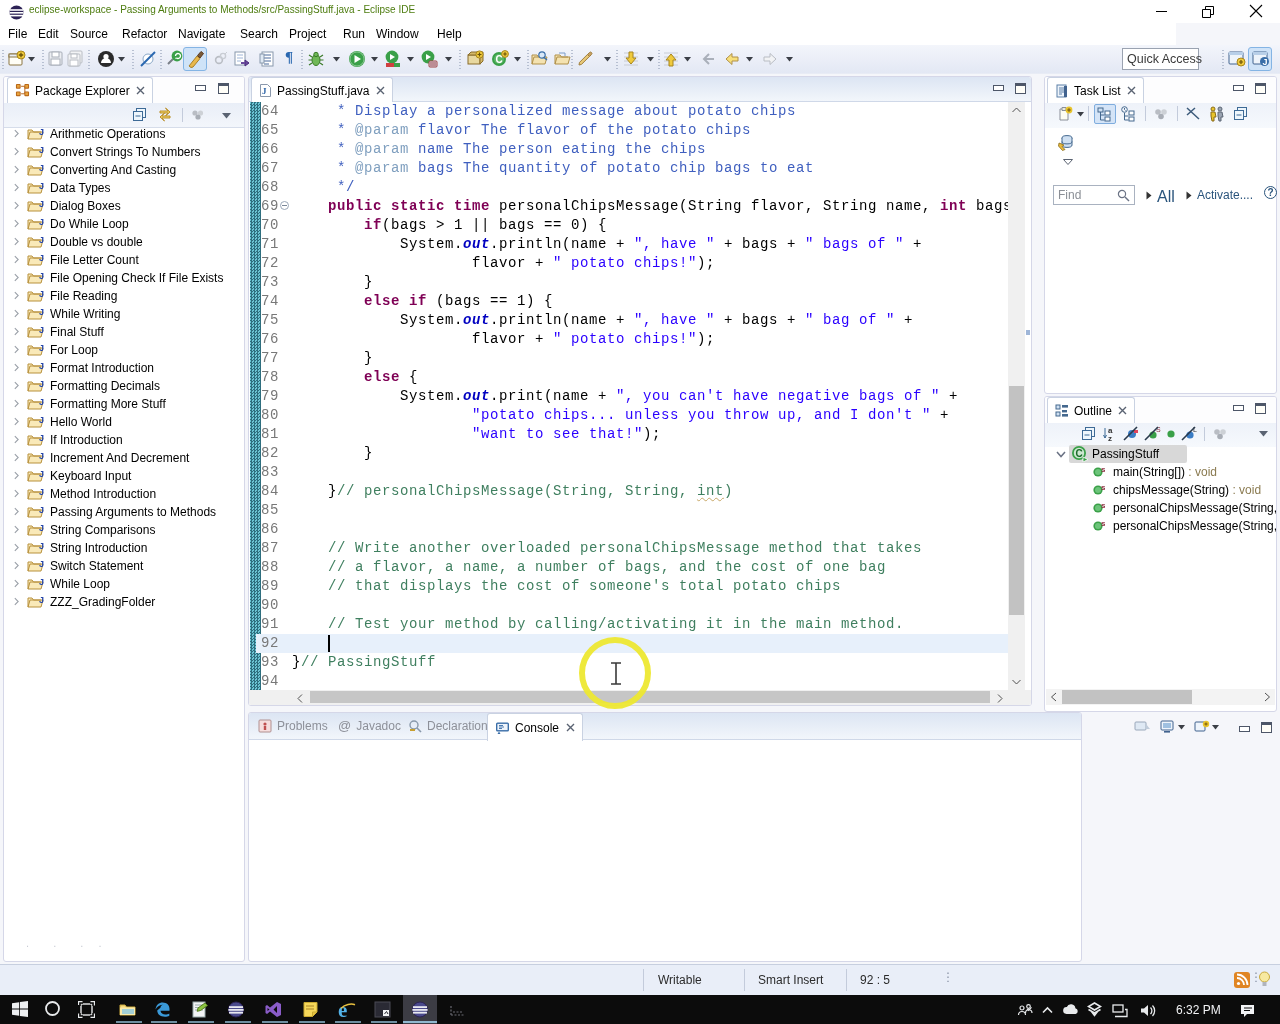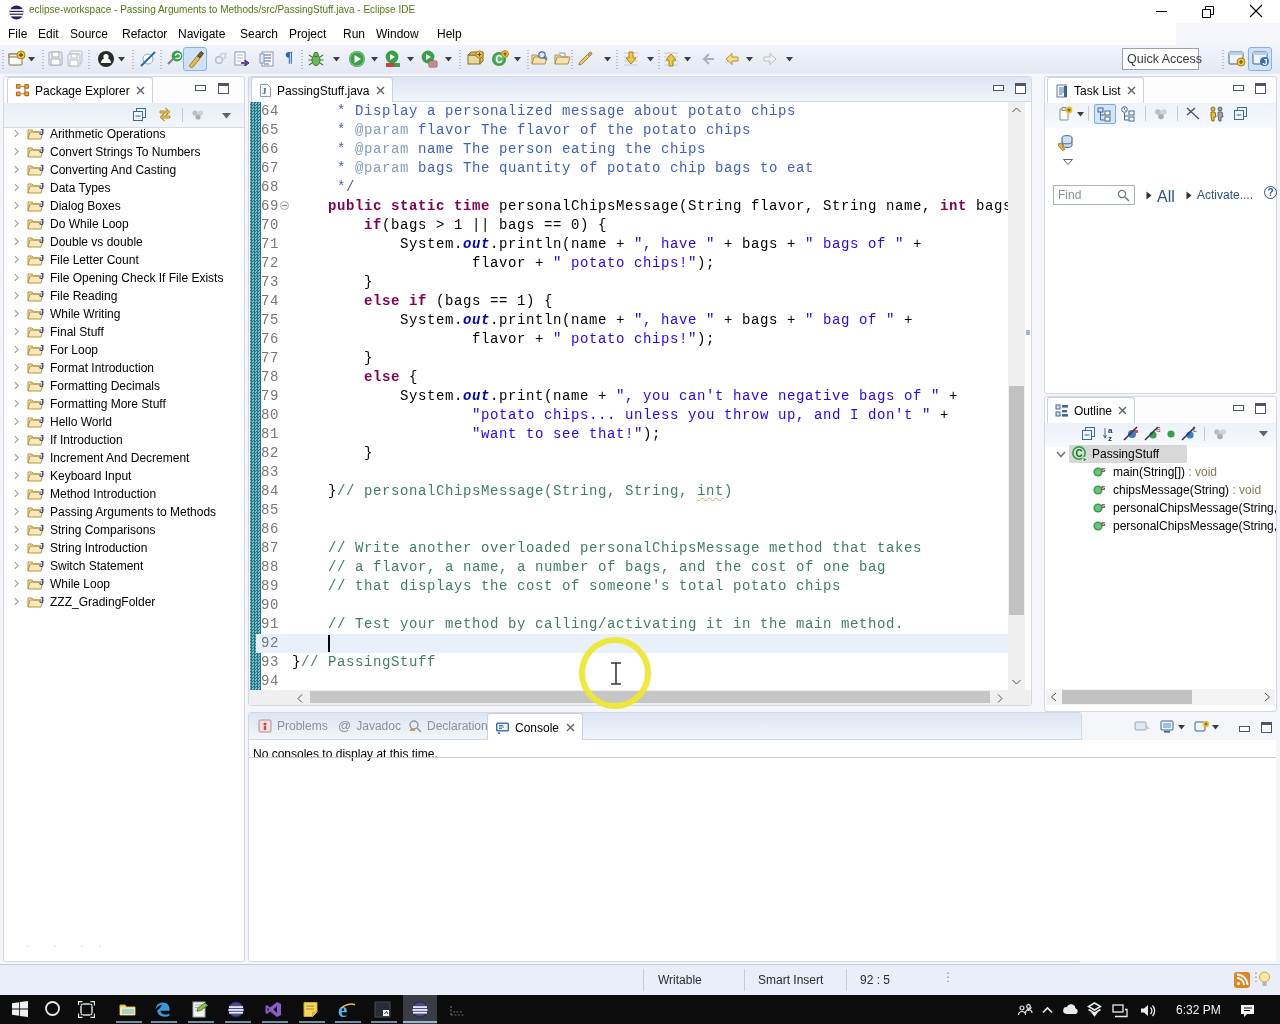--- a/index.html
+++ b/index.html
@@ -954,24 +954,20 @@
     <rect x="1" y="2" width="10" height="9" rx="1" fill="#eef4fb" stroke="#41628e"></rect>
     <circle cx="12" cy="4" r="3.2" fill="#e8c42c"></circle>
         <path d="M12 2.4 v3.2 M10.4 4 h3.2" stroke="#7a5c10" stroke-width="1.1"></path>
   </svg>
   <svg width="7" height="5" viewBox="0 0 7 5" style="position:absolute;left:78px;top:7px">
         <path d="M0 0 h7 l-3.5 4.5 z" fill="#3b3f46"></path>
       </svg>
   <div class="vminflat" style="left:105px; top:8px;"></div>
   <div class="vmax" style="left:127px; top:4px;"></div>
 </div>
-<div style="position:absolute;left:0;top:27px;width:1027px;height:221px;background:#fff;">
-  <div style="position:absolute;left:4px;top:7px;font-size:12px;">No consoles to display at this time.</div>
-  <div style="position:absolute;left:0px;top:17px;width:1027px;height:1px;background:#c8ccd4;"></div>
-</div>
 </div>
 
 <div id="statusbar">
   <div class="ssep" style="left:643px"></div>
   <div class="fld2" style="left:658px">Writable</div>
   <div class="ssep" style="left:744px"></div>
   <div class="fld2" style="left:758px">Smart Insert</div>
   <div class="ssep" style="left:846px"></div>
   <div class="fld2" style="left:860px">92 : 5</div>
   <div class="fld2" style="left:942px; color:#8a93a5; top:5px;">⋮</div>

